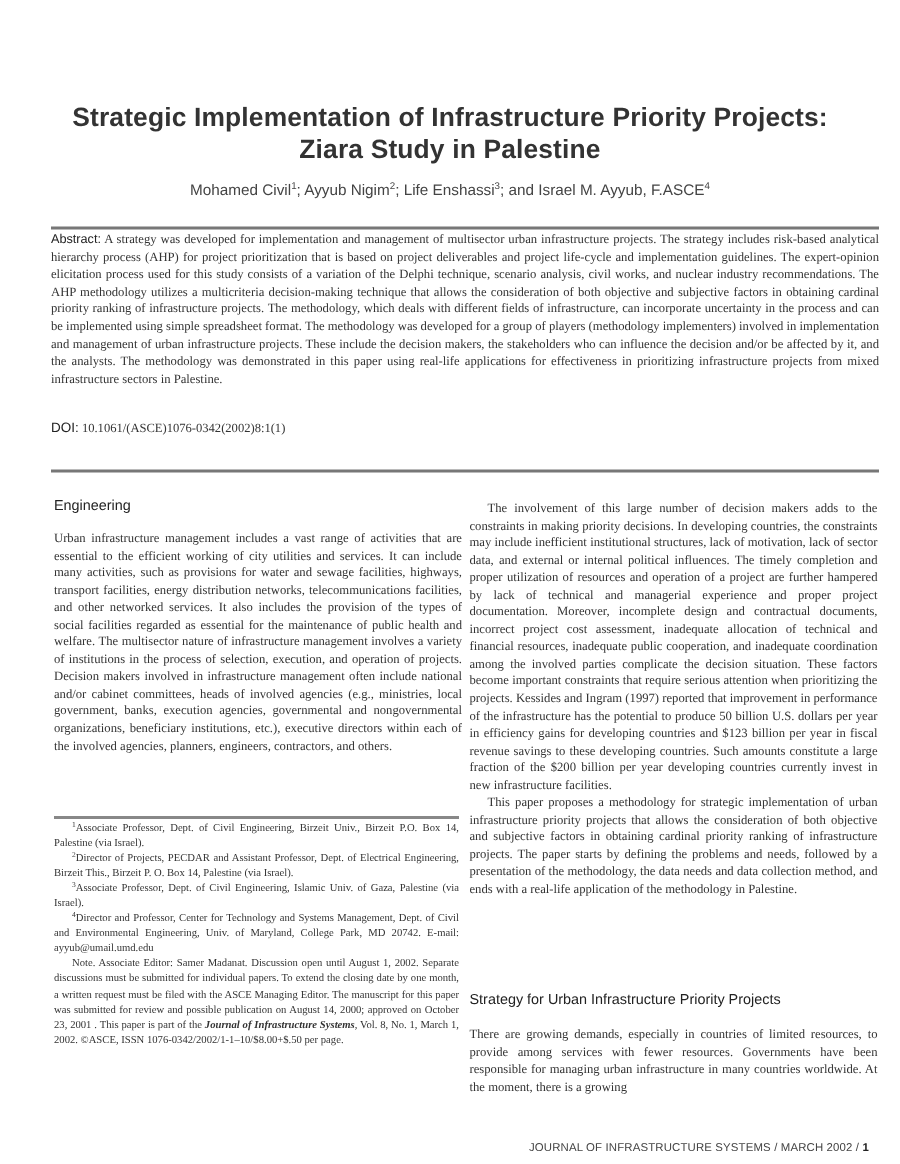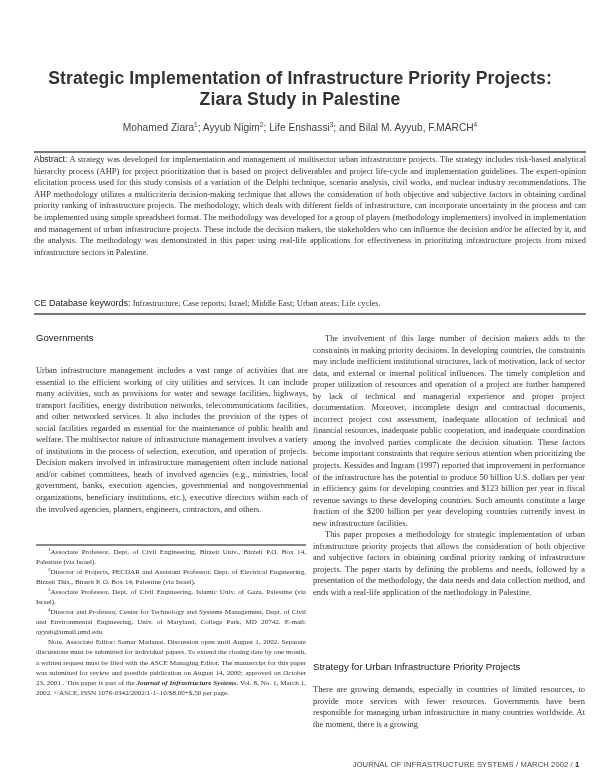--- a/index.html
+++ b/index.html
@@ -91,21 +91,21 @@
 
     .col {
       position: absolute;
       width: 272px;
       font-family: "Liberation Serif", serif;
       font-size: 8.45px;
       line-height: 11.55px;
       text-align: justify;
       color: #333;
     }
-    .col-left { left: 36px; margin-top: 12px; }
+    .col-left { left: 36px; }
     .col-right { left: 313px; }
 
     .section-heading {
       position: absolute;
       font-family: "Liberation Sans", sans-serif;
       font-size: 9.6px;
       color: #222;
     }
     .para-indent { text-indent: 12px; margin: 0; }
     .para { margin: 0; }
@@ -145,42 +145,42 @@
 <body>
 
 <div class="page">
 
   <div class="title">
     <div>Strategic Implementation of Infrastructure Priority Projects:</div>
     <div>Ziara Study in Palestine</div>
   </div>
 
   <div class="authors">
-    <span>Mohamed Ziara</span><sup>1</sup><span>; </span>
+    <span>Mohamed Civil</span><sup>1</sup><span>; </span>
     <span>Ayyub Nigim</span><sup>2</sup><span>; </span>
     <span>Life Enshassi</span><sup>3</sup><span>; and </span>
-    <span>Bilal M. Ayyub, F.MARCH</span><sup>4</sup>
+    <span>Israel M. Ayyub, F.ASCE</span><sup>4</sup>
   </div>
 
   <div class="rule-top"></div>
 
   <div class="abstract">
     <span class="label-b">Abstract:</span>
     <span>A strategy was developed for implementation and management of multisector urban infrastructure projects. The strategy includes risk-based analytical hierarchy process (AHP) for project prioritization that is based on project deliverables and project life-cycle and implementation guidelines. The expert-opinion elicitation process used for this study consists of a variation of the Delphi technique, scenario analysis, civil works, and nuclear industry recommendations. The AHP methodology utilizes a multicriteria decision-making technique that allows the consideration of both objective and subjective factors in obtaining cardinal priority ranking of infrastructure projects. The methodology, which deals with different fields of infrastructure, can incorporate uncertainty in the process and can be implemented using simple spreadsheet format. The methodology was developed for a group of players (methodology implementers) involved in implementation and management of urban infrastructure projects. These include the decision makers, the stakeholders who can influence the decision and/or be affected by it, and the analysts. The methodology was demonstrated in this paper using real-life applications for effectiveness in prioritizing infrastructure projects from mixed infrastructure sectors in Palestine.</span>
   </div>
 
-
-  <div class="keywords">
-    <span class="label-b">CE Database keywords:</span>
-    <span>Infrastructure; Case reports; Israel; Middle East; Urban areas; Life cycles.</span>
-  </div>
+  <div class="doi">
+    <span class="label-b">DOI:</span>
+    <span>10.1061/(ASCE)1076-0342(2002)8:1(1)</span>
+  </div>
+
 
   <div class="rule-mid"></div>
 
-  <div class="section-heading" style="left:36px; top:332px;">Governments</div>
+  <div class="section-heading" style="left:36px; top:332px;">Engineering</div>
 
   <div class="col col-left" style="top:353px;">
     <p class="para">Urban infrastructure management includes a vast range of activities that are essential to the efficient working of city utilities and services. It can include many activities, such as provisions for water and sewage facilities, highways, transport facilities, energy distribution networks, telecommunications facilities, and other networked services. It also includes the provision of the types of social facilities regarded as essential for the maintenance of public health and welfare. The multisector nature of infrastructure management involves a variety of institutions in the process of selection, execution, and operation of projects. Decision makers involved in infrastructure management often include national and/or cabinet committees, heads of involved agencies (e.g., ministries, local government, banks, execution agencies, governmental and nongovernmental organizations, beneficiary institutions, etc.), executive directors within each of the involved agencies, planners, engineers, contractors, and others.</p>
   </div>
 
   <div class="fn-rule"></div>
 
   <div class="footnotes">
     <p><sup>1</sup><span>Associate Professor, Dept. of Civil Engineering, Birzeit Univ., Birzeit P.O. Box 14, Palestine (via Israel).</span></p>
     <p><sup>2</sup><span>Director of Projects, PECDAR and Assistant Professor, Dept. of Electrical Engineering, Birzeit This., Birzeit P. O. Box 14, Palestine (via Israel).</span></p>
@@ -190,20 +190,20 @@
   </div>
 
   <div class="col col-right" style="top:333px;">
     <p class="para-indent">The involvement of this large number of decision makers adds to the constraints in making priority decisions. In developing countries, the constraints may include inefficient institutional structures, lack of motivation, lack of sector data, and external or internal political influences. The timely completion and proper utilization of resources and operation of a project are further hampered by lack of technical and managerial experience and proper project documentation. Moreover, incomplete design and contractual documents, incorrect project cost assessment, inadequate allocation of technical and financial resources, inadequate public cooperation, and inadequate coordination among the involved parties complicate the decision situation. These factors become important constraints that require serious attention when prioritizing the projects. Kessides and Ingram (1997) reported that improvement in performance of the infrastructure has the potential to produce 50 billion U.S. dollars per year in efficiency gains for developing countries and $123 billion per year in fiscal revenue savings to these developing countries. Such amounts constitute a large fraction of the $200 billion per year developing countries currently invest in new infrastructure facilities.</p>
     <p class="para-indent">This paper proposes a methodology for strategic implementation of urban infrastructure priority projects that allows the consideration of both objective and subjective factors in obtaining cardinal priority ranking of infrastructure projects. The paper starts by defining the problems and needs, followed by a presentation of the methodology, the data needs and data collection method, and ends with a real-life application of the methodology in Palestine.</p>
   </div>
 
   <div class="section-heading" style="left:313px; top:661px;text-align:center;">Strategy for Urban Infrastructure Priority Projects</div>
 
   <div class="col col-right" style="top:684px;">
-    <p class="para">There are growing demands, especially in countries of limited resources, to provide more services with fewer resources. Governments have been responsible for managing urban infrastructure in many countries worldwide. At the moment, there is a growing</p>
+    <p class="para">There are growing demands, especially in countries of limited resources, to provide among services with fewer resources. Governments have been responsible for managing urban infrastructure in many countries worldwide. At the moment, there is a growing</p>
   </div>
 
   <div class="running-footer">
     <span>JOURNAL OF INFRASTRUCTURE SYSTEMS / MARCH 2002 / </span><b>1</b>
   </div>
 
 </div>
 
 </body></html>

